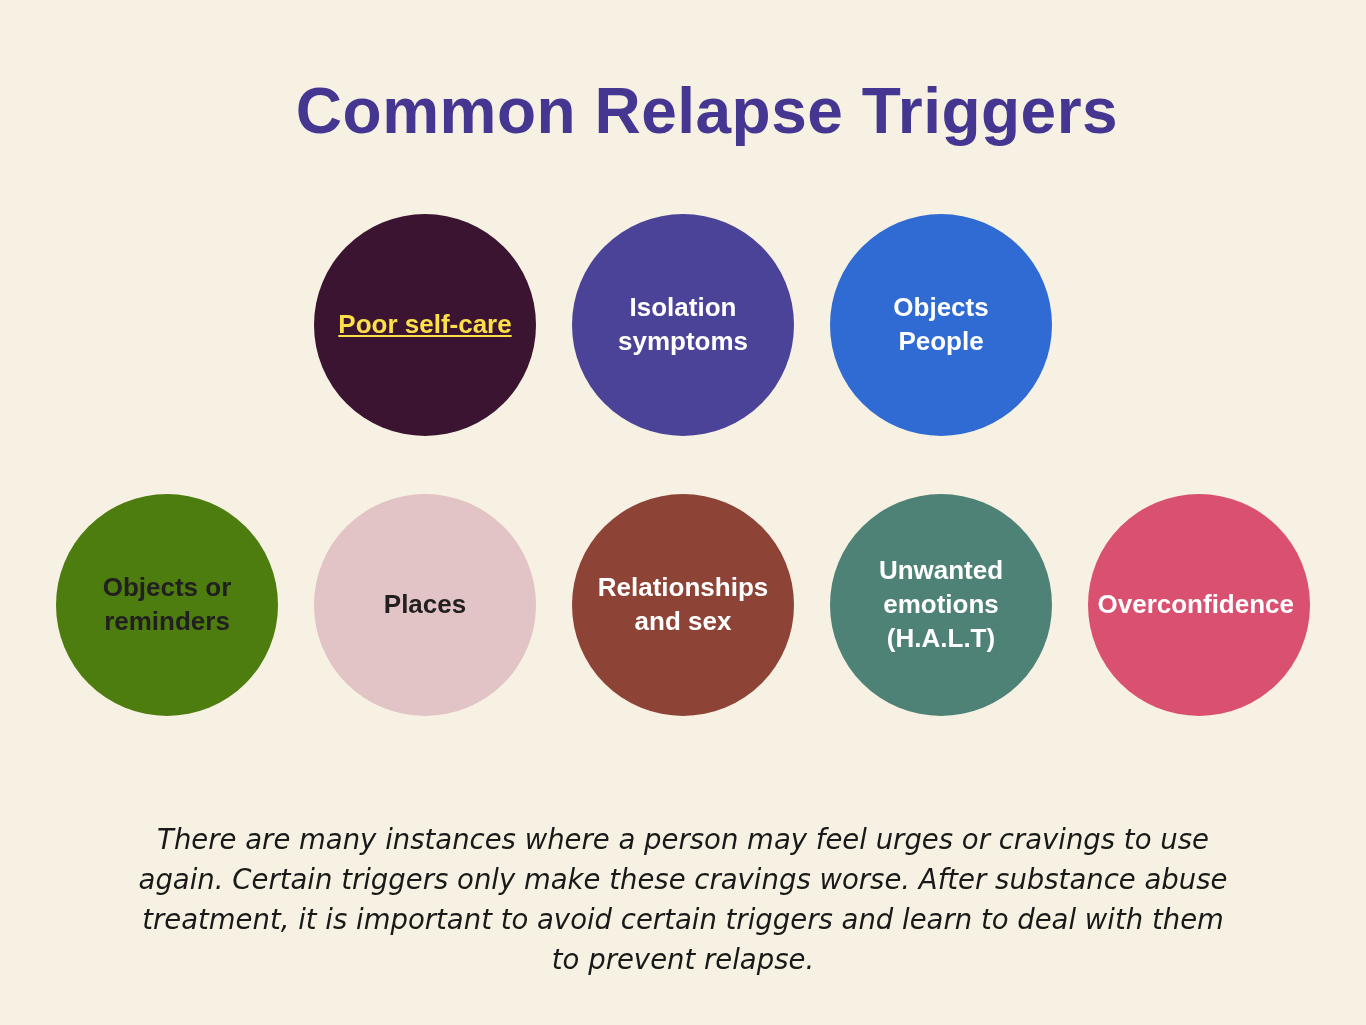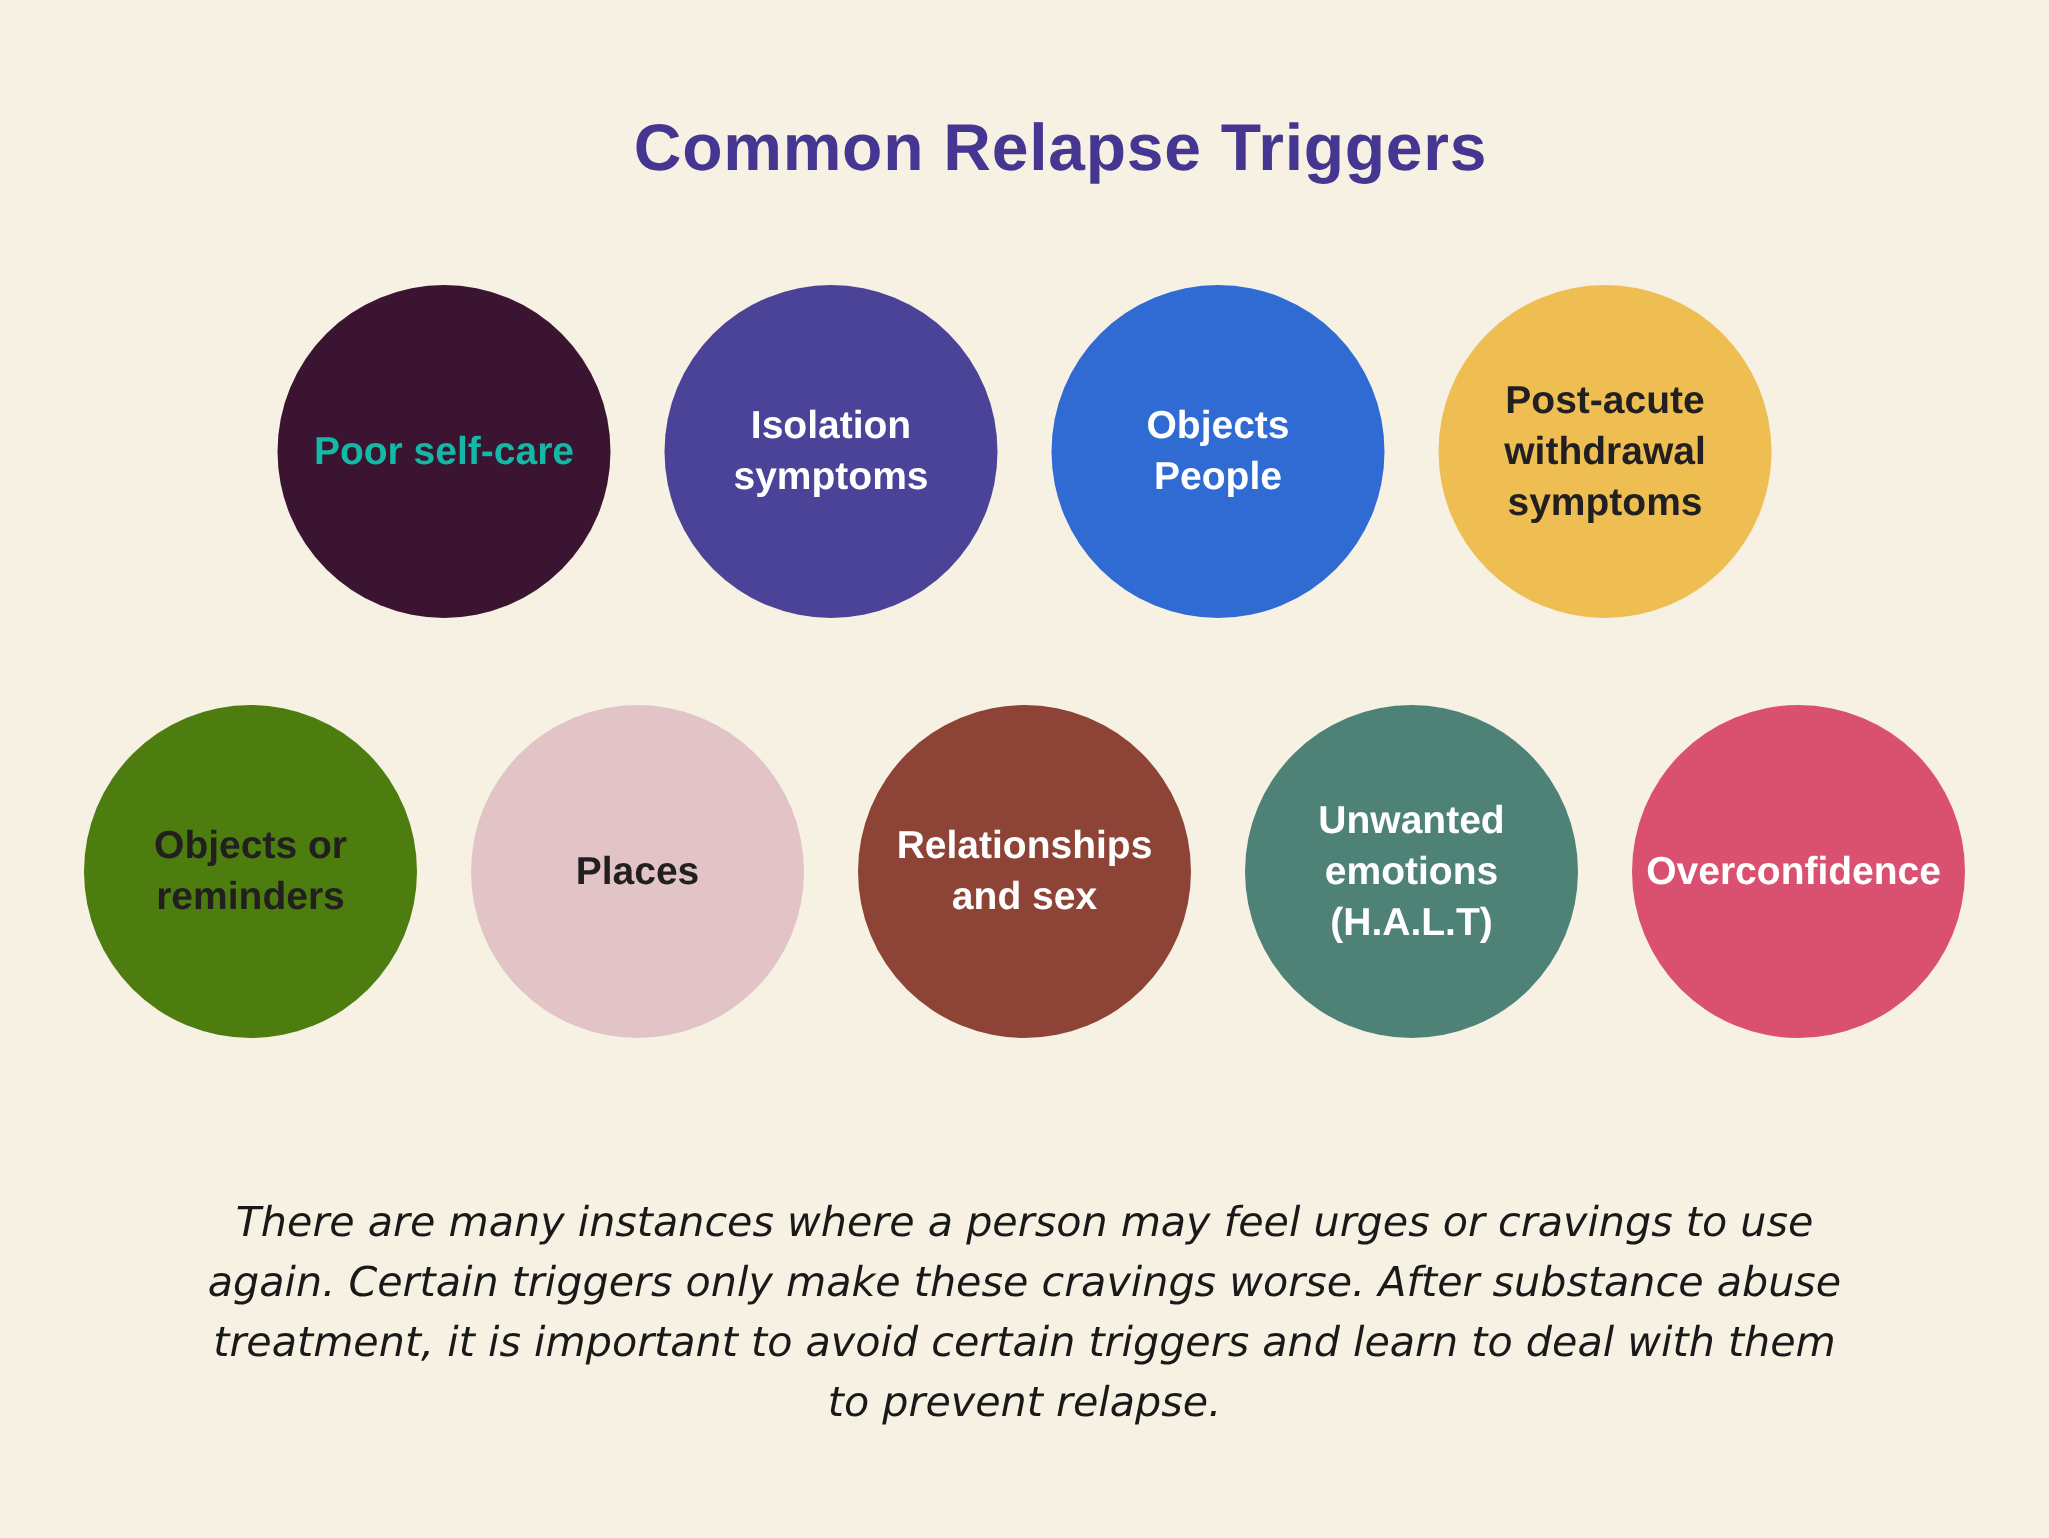--- a/index.html
+++ b/index.html
@@ -14,21 +14,21 @@
     overflow: hidden;
   }
   .page {
     width: 1366px;
     height: 1025px;
     position: relative;
   }
   .title {
     padding-top: 74px;
     text-align: center;
-    font-size: 44px;
+    font-size: 64px;
     font-weight: 700;
     letter-spacing: 0.5px;
     color: #453691;
     padding-left: 48px;
   }
   .rows {
     margin-top: 66px;
     display: flex;
     flex-direction: column;
     gap: 58px;
@@ -67,31 +67,28 @@
 </head>
 <body>
 
 <div class="page">
 
   <div class="title">Common Relapse Triggers</div>
 
   <div class="rows">
 
     <div class="row">
-      <div class="circle" style="background: rgb(58, 20, 48); color: #14b8a6;">
+      <div class="circle" style="background: rgb(58, 20, 48); color: #fde047; text-decoration: underline;">
         <span>Poor self-care</span>
       </div>
       <div class="circle" style="background: rgb(75, 67, 151); color: rgb(255, 255, 255);">
         <span>Isolation symptoms</span>
       </div>
       <div class="circle" style="background: rgb(47, 107, 211); color: rgb(255, 255, 255);">
         <span style="padding:0 26px; display:block;">Objects People</span>
-      </div>
-      <div class="circle" style="background: rgb(238, 190, 82); color: rgb(34, 31, 32);">
-        <span>Post-acute withdrawal symptoms</span>
       </div>
     </div>
 
     <div class="row">
       <div class="circle" style="background: #4d7c0f; color: rgb(34, 31, 32);">
         <span style="padding:0 14px; display:block;">Objects or reminders</span>
       </div>
       <div class="circle" style="background: rgb(226, 195, 198); color: rgb(34, 31, 32);">
         <span>Places</span>
       </div>

